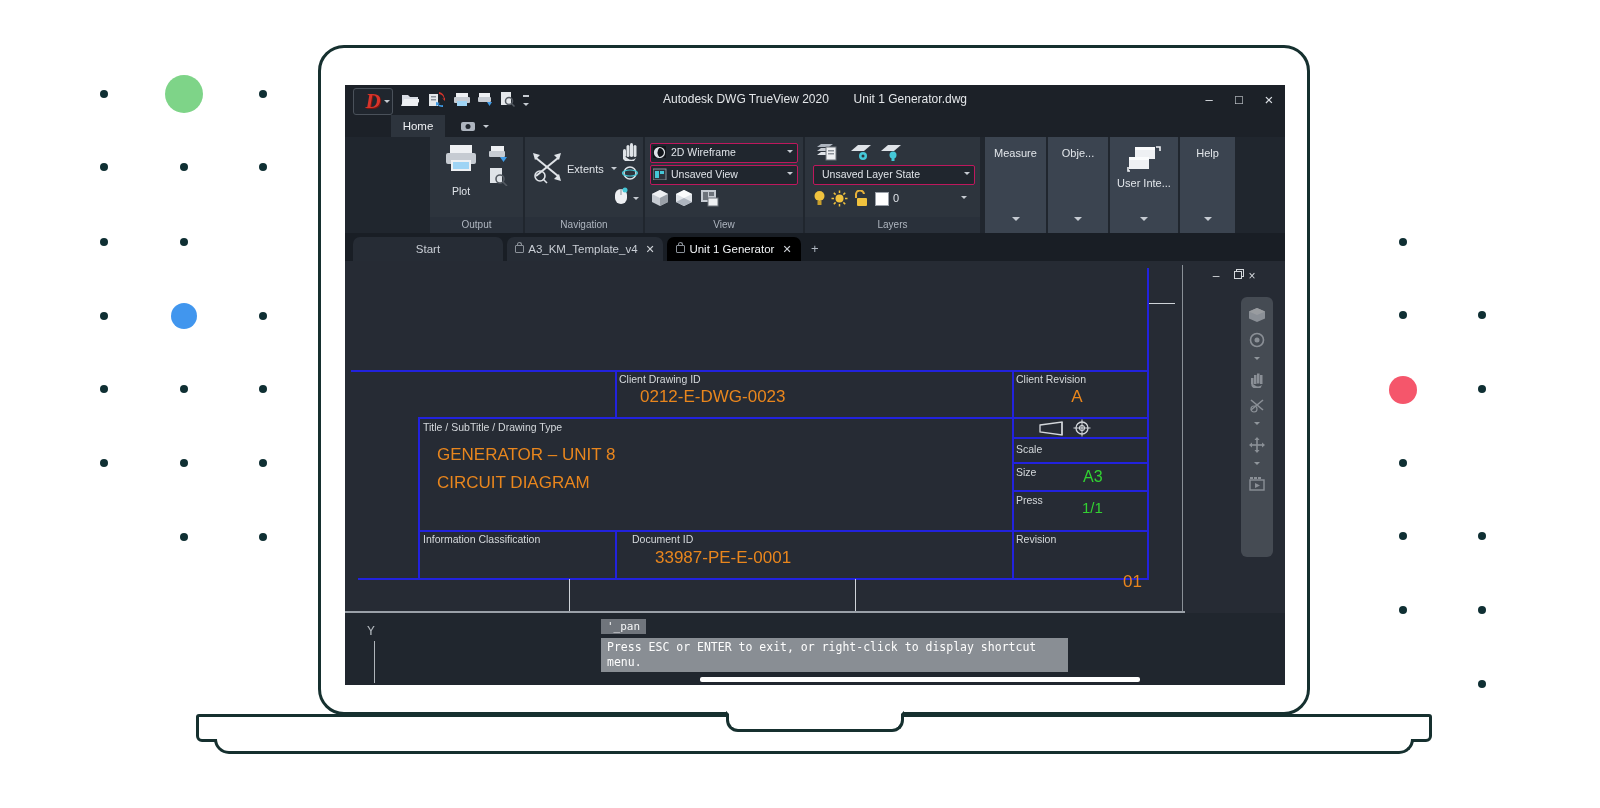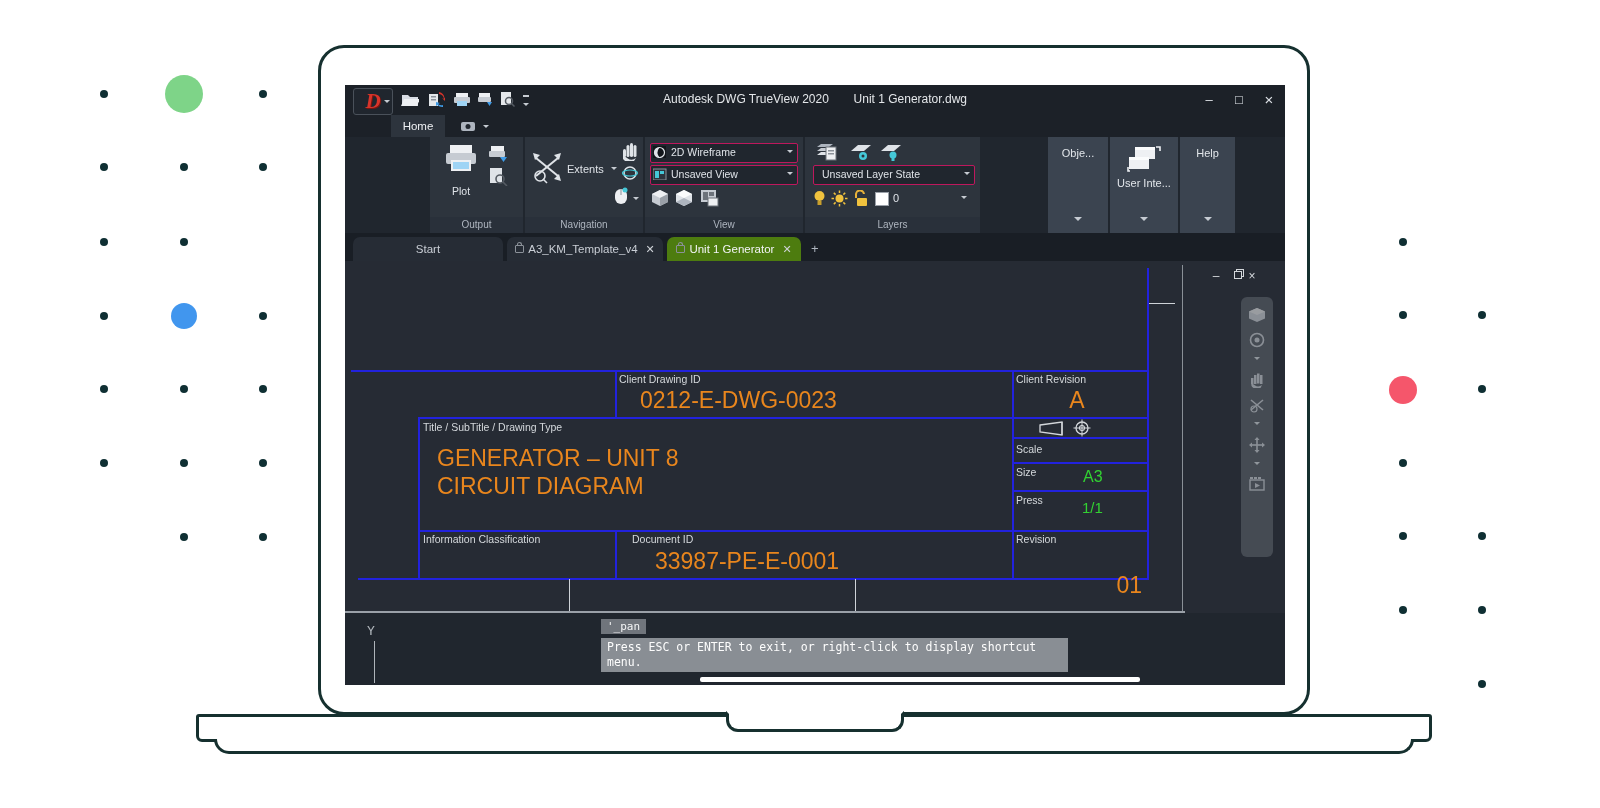--- a/index.html
+++ b/index.html
@@ -47,32 +47,32 @@
   .biglabel{position:absolute;text-align:center;color:#dfe3e8;font-size:10.5px;line-height:12px;}
   .combo{position:absolute;height:18px;background:#20262e;border:1px solid #be185d;border-radius:2px;
          color:#dfe3e8;font-size:10.5px;line-height:16px;padding-left:20px;}
   .combo .chev{position:absolute;right:4px;top:6px;}
   .combo .cicon{position:absolute;left:2px;top:2px;width:14px;height:12px;}
   .swatch{display:inline-block;width:12px;height:12px;background:#fff;border:1px solid #9aa0a8;vertical-align:middle;}
   
   #doctabs{left:0;top:148px;width:940px;height:28px;background:#191e25;}
   .dtab{position:absolute;top:4px;height:24px;border-radius:7px 7px 0 0;background:#262c35;
         color:#c9ced5;font-size:11.5px;line-height:24px;text-align:center;}
-  .dtab.active{background:#4d7c0f;color:#f2f4f6;}
+  .dtab.active{background:#000000;color:#f2f4f6;}
   .dtab .x{color:#cfd3d8;margin-left:8px;font-size:11px;}
   .locki{display:inline-block;width:7px;height:6px;border:1px solid #8b9199;border-radius:1px;
          position:relative;margin-right:4px;}
   .locki:before{content:"";position:absolute;left:1px;top:-4px;width:3px;height:3px;
          border:1px solid #8b9199;border-bottom:none;border-radius:3px 3px 0 0;}
   
   #canvas{left:0;top:176px;width:940px;height:352px;background:#262b34;}
   .bline{position:absolute;background:var(--line-blue);}
   .wline{position:absolute;background:#cfd3d8;}
   .tb-label{position:absolute;color:#d4d8dc;font-size:10.5px;white-space:nowrap;}
-  .tb-orange{position:absolute;color:var(--accent-orange);font-size:23px;white-space:nowrap;}
+  .tb-orange{position:absolute;color:var(--accent-orange);font-size:17px;white-space:nowrap;}
   .tb-green{position:absolute;color:var(--accent-green);font-size:15px;white-space:nowrap;}
   #navbar{left:896px;top:36px;width:32px;height:250px;background:rgba(150,157,166,.28);
           border-radius:6px;display:flex;flex-direction:column;align-items:center;padding-top:10px;gap:9px;}
   #navbar svg{opacity:.45;}
   #navbar .chev{border-top-color:rgba(220,225,230,.5);}
   .dwinbtn{color:#d4d8dc;font-size:12px;width:18px;text-align:center;line-height:14px;}
   .restore{position:relative;width:9px;height:9px;margin:2px auto 0;}
   .restore:before{content:"";position:absolute;left:2px;top:0;width:6px;height:6px;border:1px solid #d4d8dc;}
   .restore:after{content:"";position:absolute;left:0;top:2px;width:6px;height:6px;border:1px solid #d4d8dc;background:#262b34;}
   
@@ -373,20 +373,24 @@
               <path d="M3 8 v-3 a4 4 0 0 1 8-1" fill="none" stroke="#e8b23a" stroke-width="2"></path>
               <rect x="4" y="8" width="10" height="8" rx="1" fill="#f0c23e"></rect>
             </svg>
           <span class="swatch abs" style="left:62px;top:3px;"></span>
           <span class="abs" style="left:80px;top:3px;color:#dfe3e8;">0</span>
           <span class="chev small abs" style="left:148px;top:7px;"></span>
         </div>
         <div class="plabel">Layers</div>
       </div>
 
+      <div class="panel light" style="left:640px;width:61px;">
+        <div class="ptitle">Measure</div>
+        <span class="chev"></span>
+      </div>
       <div class="panel light" style="left:703px;width:60px;">
         <div class="ptitle">Obje...</div>
         <span class="chev"></span>
       </div>
       <div class="panel light" style="left:765px;width:68px;">
         <div class="abs" style="left:17px;top:8px;">
           <svg width="34" height="28">
               <rect x="8" y="2" width="20" height="12" fill="#eef0f3"></rect>
               <rect x="8" y="2" width="20" height="3" fill="#fbfcfd"></rect>
               <rect x="2" y="12" width="20" height="12" fill="#eef0f3"></rect>

